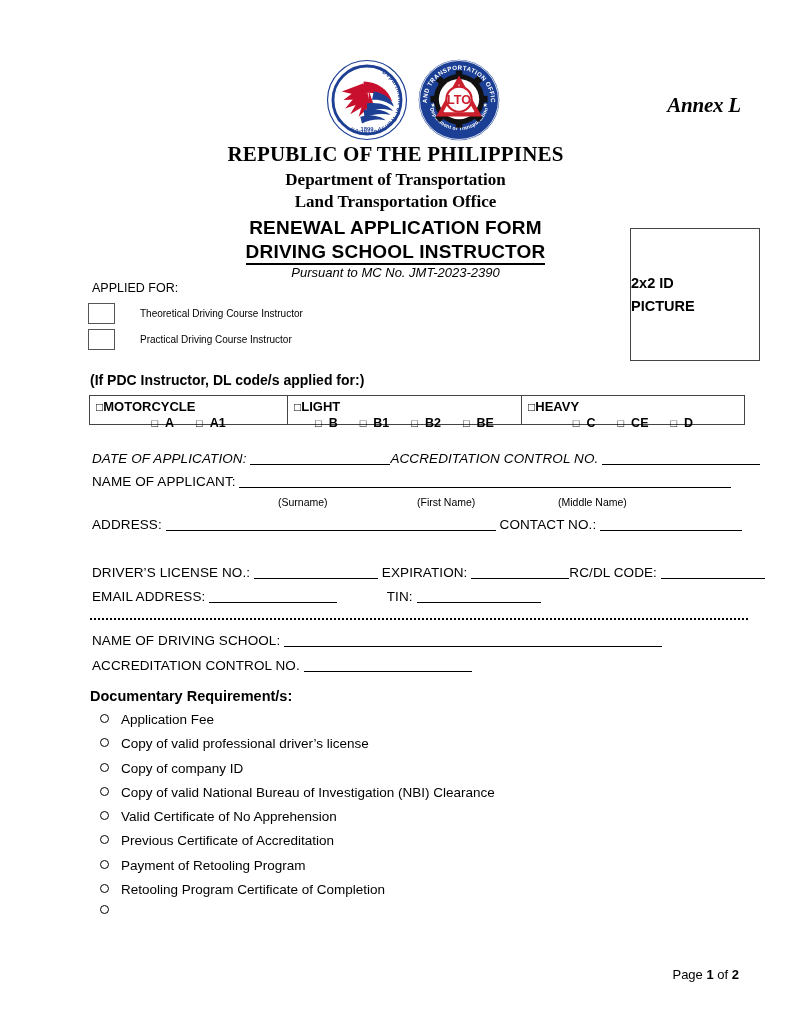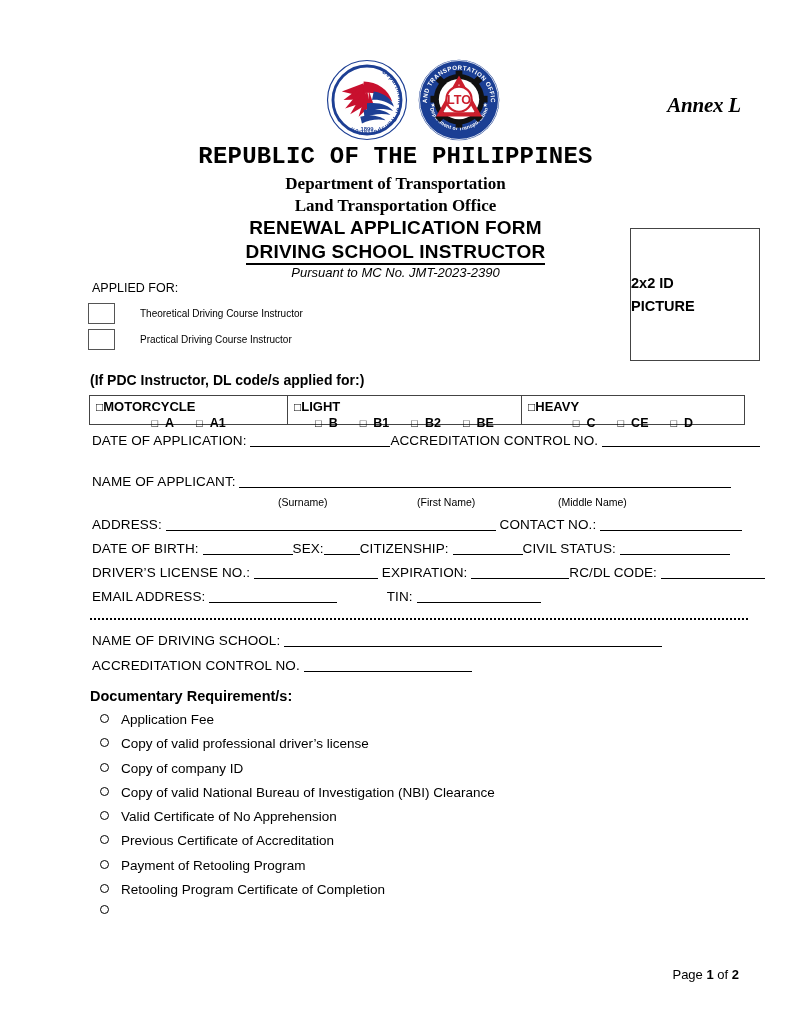--- a/index.html
+++ b/index.html
@@ -49,21 +49,21 @@
   .org-block {
     position: absolute;
     left: 0;
     top: 141px;
     width: 791px;
     text-align: center;
     font-family: "Liberation Serif", serif;
     font-weight: bold;
     line-height: 1.32;
   }
-  .org-1 { font-size: 24px; letter-spacing: 0.2px; font-family: Liberation Mono, monospace; }
+  .org-1 { font-size: 21px; letter-spacing: 0.2px; }
   .org-2 { font-size: 17px; }
   .org-3 { font-size: 17px; }
 
   
   .title-1 {
     position: absolute;
     left: 0; top: 217px; width: 791px;
     text-align: center;
     font-size: 19px;
     font-weight: bold;
@@ -375,21 +375,21 @@
         <span class="sq">□</span><span>HEAVY</span>
       </div>
       <div class="col-items">
         <span class="opt"><span class="sq">□</span>&nbsp;&nbsp;<span>C</span></span>
         <span class="opt"><span class="sq">□</span>&nbsp;&nbsp;<span>CE</span></span>
         <span class="opt"><span class="sq">□</span>&nbsp;&nbsp;<span>D</span></span>
       </div>
     </div>
   </div>
 
-  <div class="field-line" style="top:433px;">
+  <div class="field-line" style="top:451px;font-style:italic;">
     <span>DATE OF APPLICATION:</span>
     <span class="ul" style="width:140px;"></span><span>ACCREDITATION CONTROL NO.</span>
     <span class="ul" style="width:158px;"></span>
   </div>
 
   <div class="field-line" style="top:474px;">
     <span>NAME OF APPLICANT:</span>
     <span class="ul" style="width:492px;"></span>
   </div>
 
@@ -399,26 +399,20 @@
     <span style="left:466px;">(Middle Name)</span>
   </div>
 
   <div class="field-line" style="top:517px;">
     <span>ADDRESS:</span>
     <span class="ul" style="width:330px;"></span>
     <span>CONTACT NO.:</span>
     <span class="ul" style="width:142px;"></span>
   </div>
 
-  <div class="field-line" style="top:541px;">
-    <span>DATE OF BIRTH:</span>
-    <span class="ul" style="width:90px;"></span><span>SEX:</span><span class="ul" style="width:36px;"></span><span>CITIZENSHIP:</span>
-    <span class="ul" style="width:70px;"></span><span>CIVIL STATUS:</span>
-    <span class="ul" style="width:110px;"></span>
-  </div>
 
   <div class="field-line" style="top:565px;">
     <span>DRIVER’S LICENSE NO.:</span>
     <span class="ul" style="width:124px;"></span>
     <span>EXPIRATION:</span>
     <span class="ul" style="width:98px;"></span><span>RC/DL CODE:</span>
     <span class="ul" style="width:104px;"></span>
   </div>
 
   <div class="field-line" style="top:589px;">

